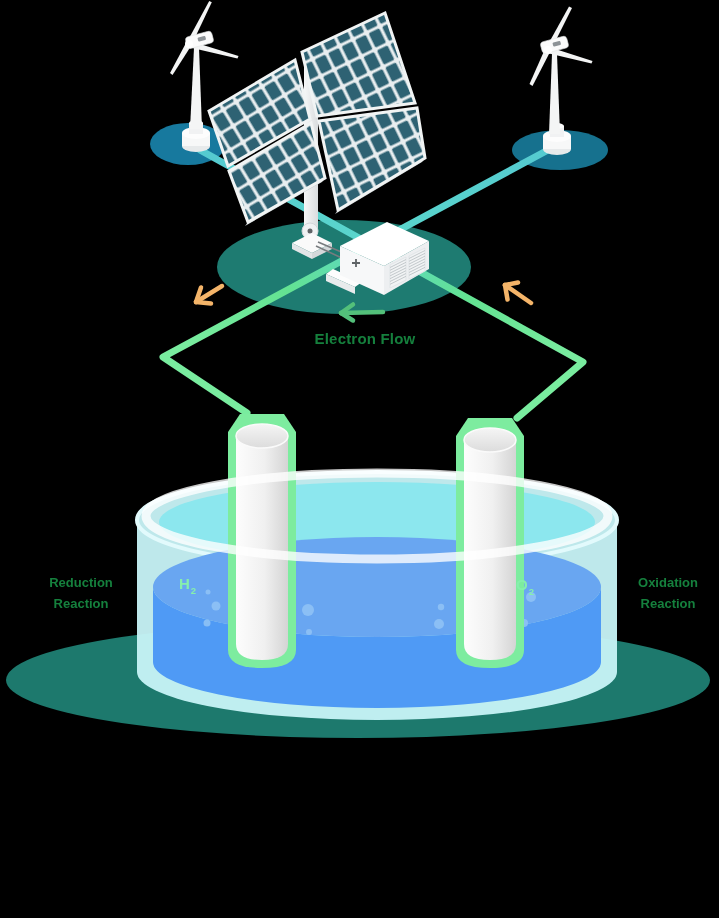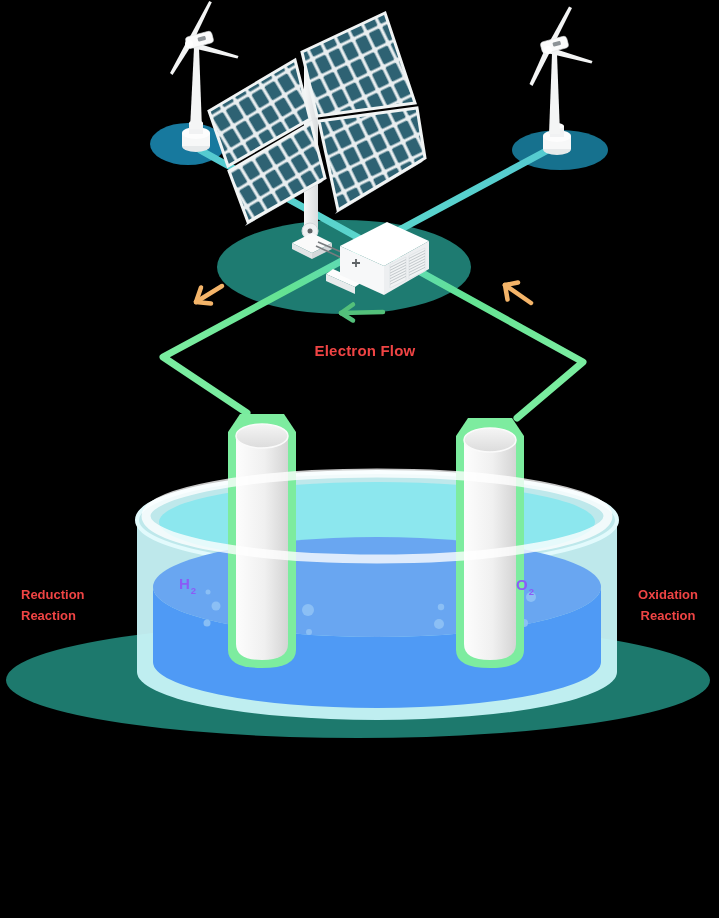--- a/index.html
+++ b/index.html
@@ -2,24 +2,24 @@
 <html><head>
 <meta charset="utf-8">
 <style>
   html,body{margin:0;padding:0;background:#000;}
   .canvas{
     position:relative;width:719px;height:918px;background:#000;overflow:hidden;
     font-family:"Liberation Sans", sans-serif;
   }
   .canvas svg{position:absolute;left:0;top:0;}
   .lbl{position:absolute;font-weight:bold;pointer-events:none;}
-  .lbl-green{color:#ef4444;margin-top:12px;}
-  .lbl-dark{color:#8b5cf6;}
+  .lbl-green{color:#15803d;}
+  .lbl-dark{color:#86efac;}
   .electron-flow{left:295px;top:330px;width:140px;text-align:center;font-size:15px;letter-spacing:.2px;}
-  .reduction{left:21px;top:572px;width:120px;font-size:13px;line-height:21px;}
+  .reduction{left:21px;top:572px;width:120px;text-align:center;font-size:13px;line-height:21px;}
   .oxidation{left:608px;top:572px;width:120px;text-align:center;font-size:13px;line-height:21px;}
   .gas{font-size:15px;}
   .gas sub{font-size:9.5px;position:relative;top:1px;left:1px;}
   .h2{left:179px;top:575px;}
   .o2{left:516px;top:576px;}
 </style>
 </head>
 <body>
 
 <div class="canvas">

